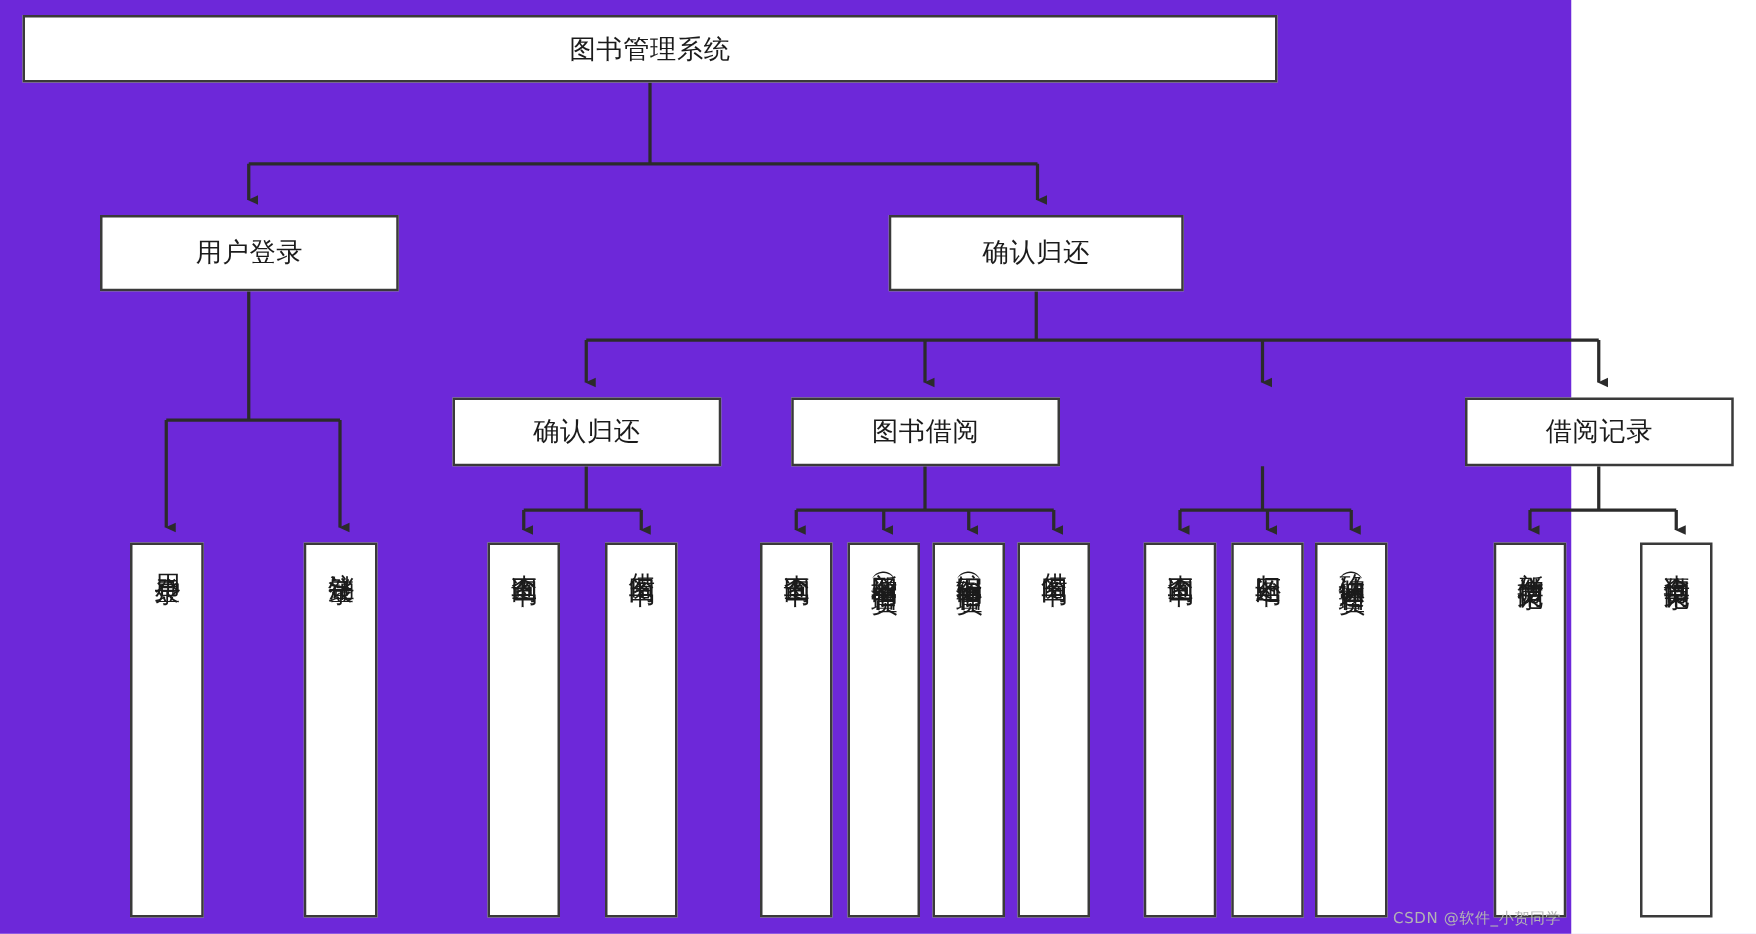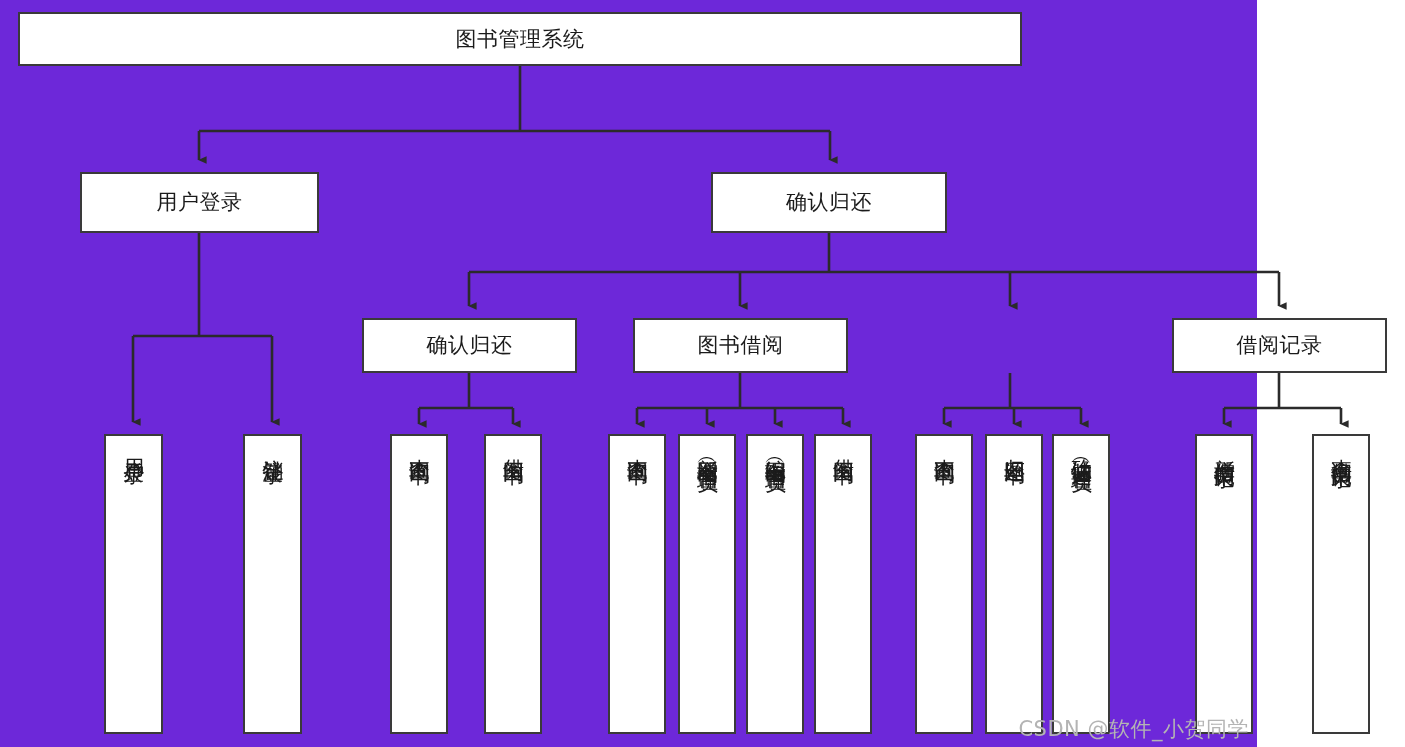--- a/index.html
+++ b/index.html
@@ -56,21 +56,21 @@
     text-orientation: upright;
     font-size: 21px;
     letter-spacing: 2px;
     line-height: 1;
     white-space: nowrap;
   }
   #watermark {
     position: absolute;
     right: 8px;
     bottom: 4px;
-    font-size: 21px;
+    font-size: 12px;
     color: #b4b4b4;
     letter-spacing: 0.5px;
     white-space: nowrap;
   }
 </style>
 </head>
 <body>
 
 <div id="diagram-root">
 

